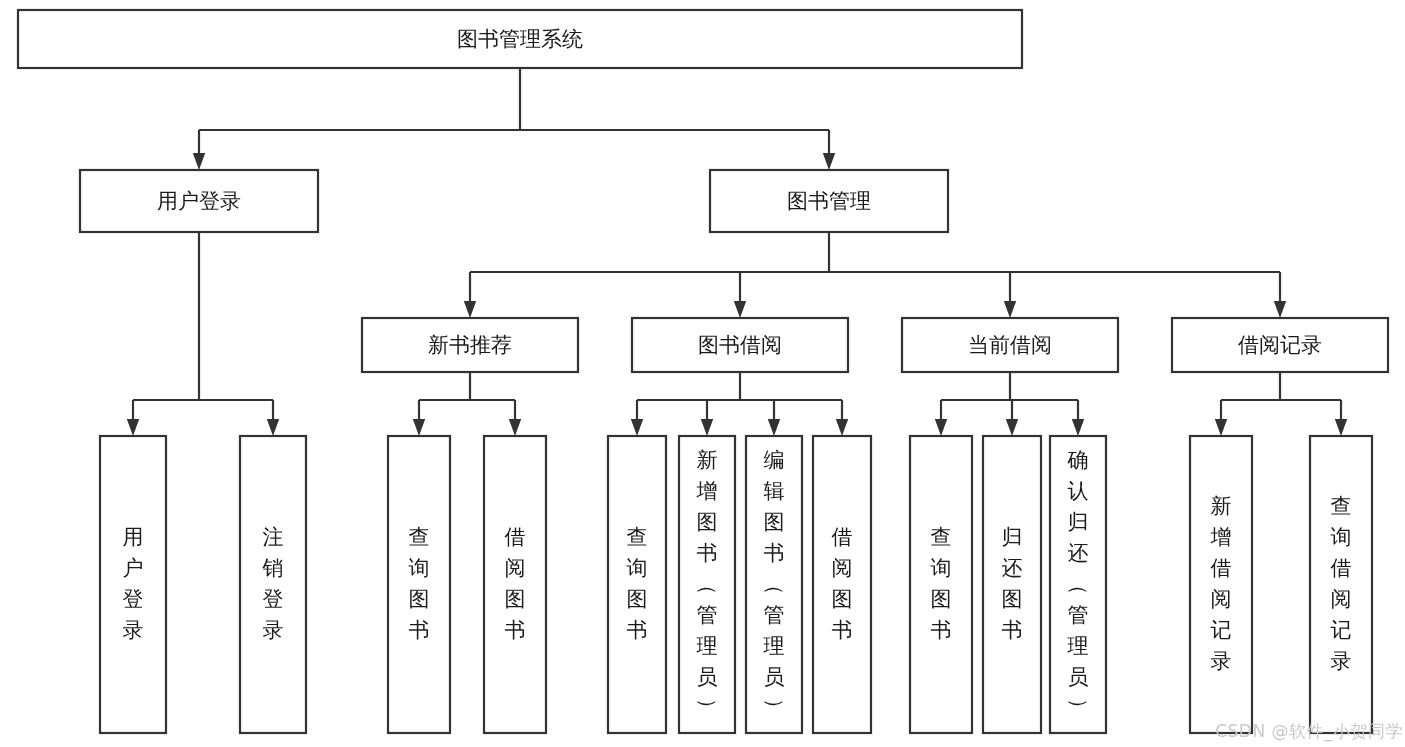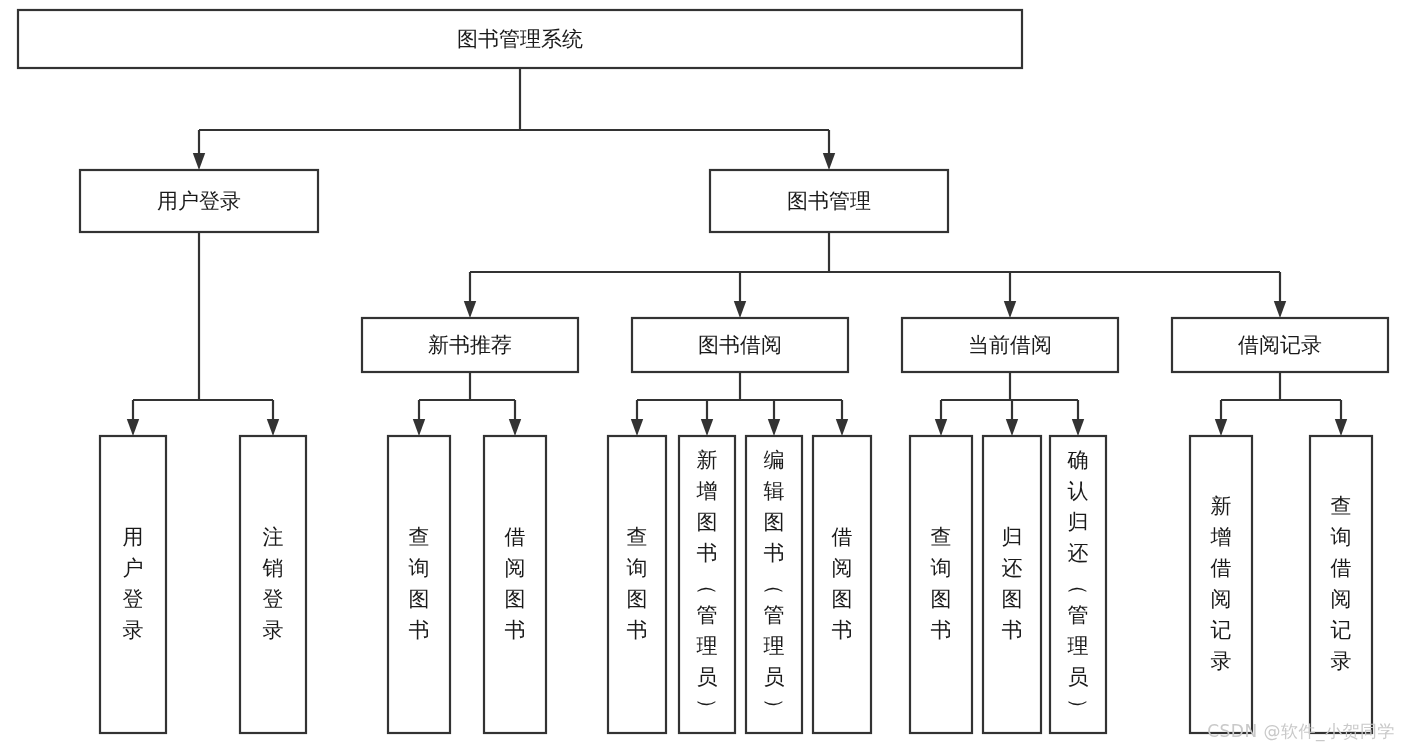--- a/index.html
+++ b/index.html
@@ -51,21 +51,21 @@
   }
   .node-label-v-char {
     font-family: "DejaVu Sans", "Liberation Sans", sans-serif;
     font-size: 21px;
     fill: #1a1a1a;
     text-anchor: middle;
     dominant-baseline: middle;
   }
   .watermark-text {
     position: absolute;
-    right: 10px;
+    right: 2px;
     bottom: 4px;
     font-family: "DejaVu Sans", "Liberation Sans", sans-serif;
     font-size: 17px;
     color: #c9c9c9;
     letter-spacing: 0.5px;
     white-space: nowrap;
     pointer-events: none;
   }
 </style>
 </head>

